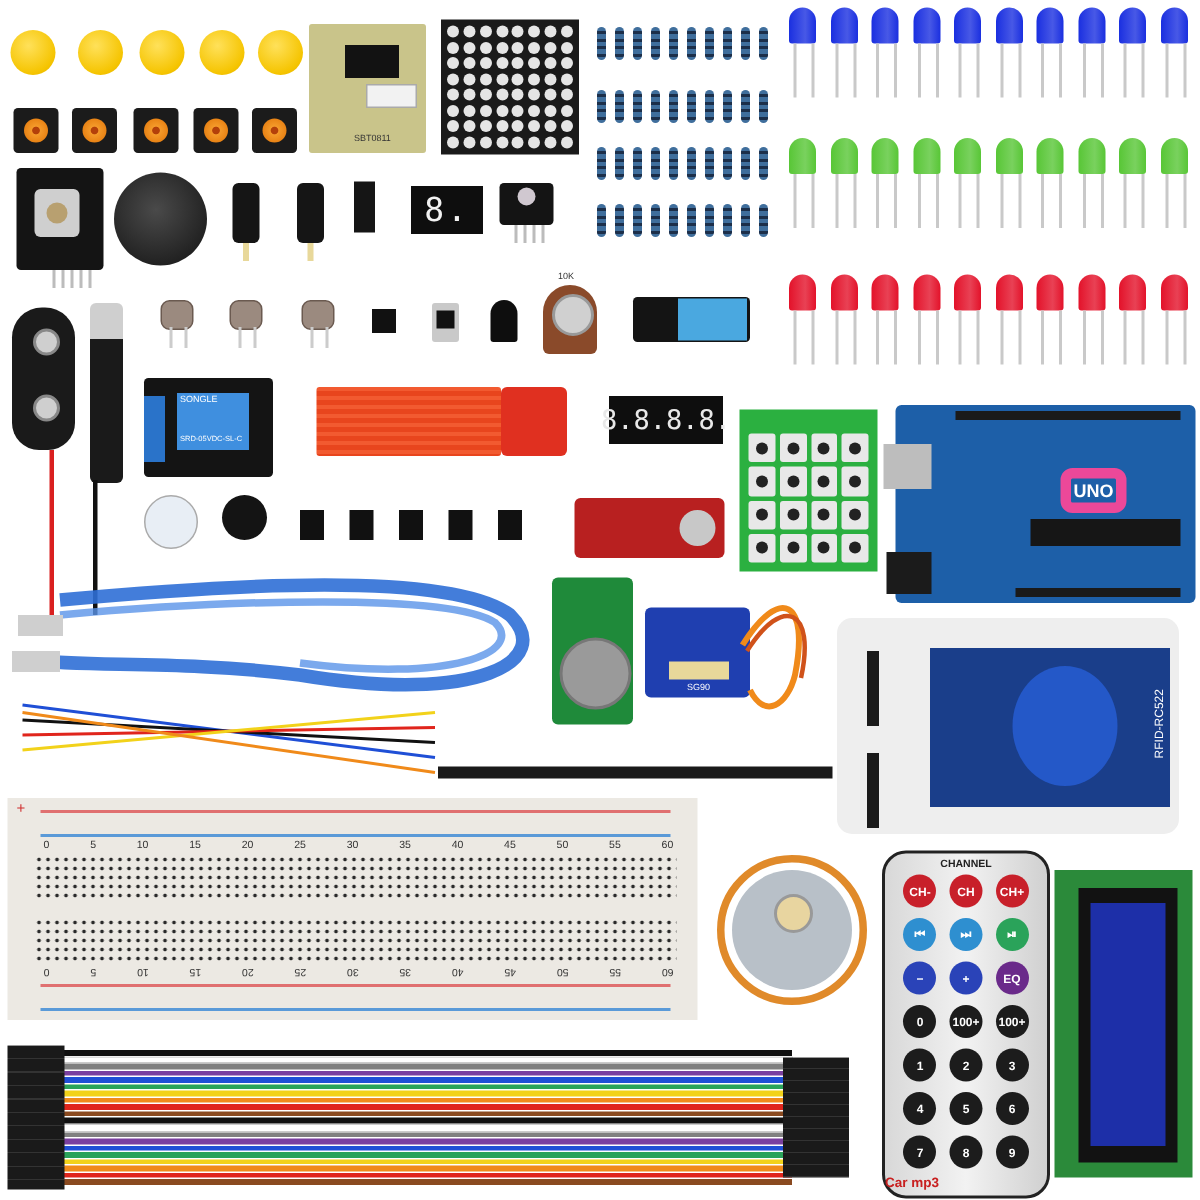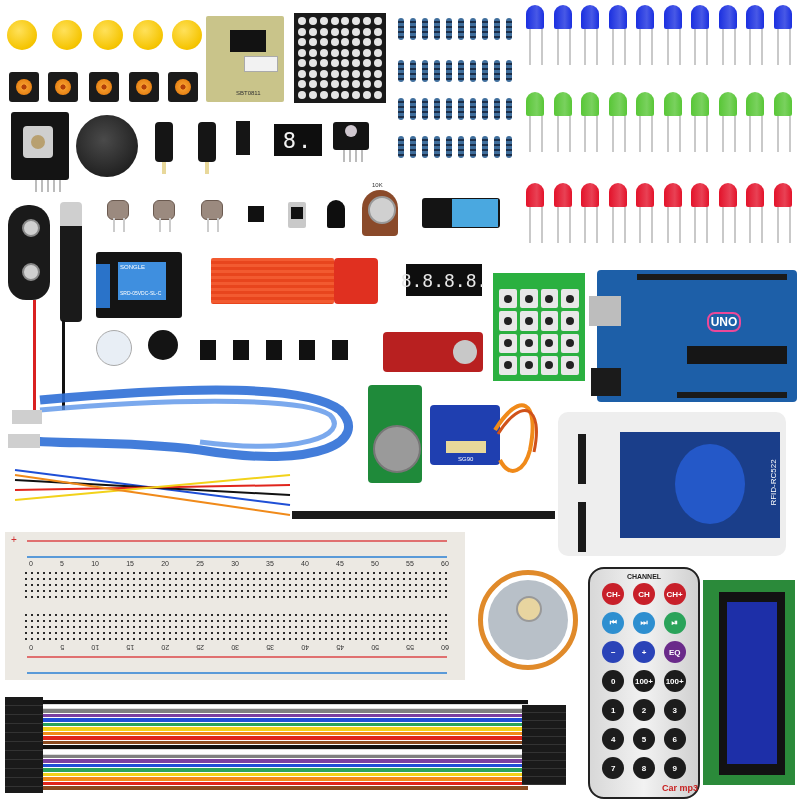--- a/index.html
+++ b/index.html
@@ -352,21 +352,21 @@
       <div style="background: rgb(232, 232, 232); border-radius: 2px; display: flex; align-items: center; justify-content: center;">
         <div style="width: 8px; height: 8px; border-radius: 50%; background: rgb(34, 34, 34);"></div>
       </div>
     </div>
 </div>
 
 <div class="abs" style="left:597px;top:270px;width:200px;height:132px;background:#1d5fa8;border-radius:4px;">
   <div class="abs" style="left:-8px;top:26px;width:32px;height:30px;background:#bdbdbd;"></div>
   <div class="abs" style="left:-6px;top:98px;width:30px;height:28px;background:#1b1b1b;"></div>
   <div class="abs" style="left:40px;top:4px;width:150px;height:6px;background:#1a1a1a;"></div>
-  <div class="abs" style="left:110px;top:42px;width:30px;height:16px;border:2px solid #ec4899;border-radius:8px;color:#fff;font-size:12px;font-weight:bold;display:flex;align-items:center;justify-content:center;">UNO</div>
+  <div class="abs" style="left:110px;top:42px;width:30px;height:16px;border:7px solid #ec4899;border-radius:8px;color:#fff;font-size:12px;font-weight:bold;display:flex;align-items:center;justify-content:center;">UNO</div>
   <div class="abs" style="left:90px;top:76px;width:100px;height:18px;background:#161616;"></div>
   <div class="abs" style="left:80px;top:122px;width:110px;height:6px;background:#1a1a1a;"></div>
 </div>
 
 <div class="abs" style="left:96px;top:330px;width:34px;height:34px;border-radius:50%;background:#e8eef5;border:1px solid #aaa;"></div>
 <div class="abs" style="left:148px;top:330px;width:30px;height:30px;border-radius:50%;background:#141414;"></div>
 
 <div class="abs" style="left:200px;top:340px;width:16px;height:20px;background:#111;"></div>
 <div class="abs" style="left:233px;top:340px;width:16px;height:20px;background:#111;"></div>
 <div class="abs" style="left:266px;top:340px;width:16px;height:20px;background:#111;"></div>
@@ -482,21 +482,21 @@
       <div class="btn-r" style="background: rgb(28, 28, 28);">1</div>
       <div class="btn-r" style="background: rgb(28, 28, 28);">2</div>
       <div class="btn-r" style="background: rgb(28, 28, 28);">3</div>
       <div class="btn-r" style="background: rgb(28, 28, 28);">4</div>
       <div class="btn-r" style="background: rgb(28, 28, 28);">5</div>
       <div class="btn-r" style="background: rgb(28, 28, 28);">6</div>
       <div class="btn-r" style="background: rgb(28, 28, 28);">7</div>
       <div class="btn-r" style="background: rgb(28, 28, 28);">8</div>
       <div class="btn-r" style="background: rgb(28, 28, 28);">9</div>
     </div>
-  <div class="abs" style="left:0;bottom:4px;width:100%;text-align:right;font-size:9px;color:#c82020;font-weight:bold;">Car mp3</div>
+  <div class="abs" style="left:0;bottom:4px;width:100%;text-align:left;font-size:9px;color:#c82020;font-weight:bold;">Car mp3</div>
 </div>
 
 <div class="abs" style="left:703px;top:580px;width:92px;height:205px;background:#2b8a3a;">
   <div class="abs" style="left:16px;top:12px;width:66px;height:183px;background:#121212;">
     <div class="abs" style="left:8px;top:10px;width:50px;height:162px;background:#1d2fa8;"></div>
   </div>
 </div>
 
 <div id="ribbon" class="abs" style="left:40px;top:700px;width:488px;height:90px;display:flex;flex-direction:column;justify-content:space-between;">
     <div style="height: 3.5px; background: rgb(17, 17, 17);"></div>

